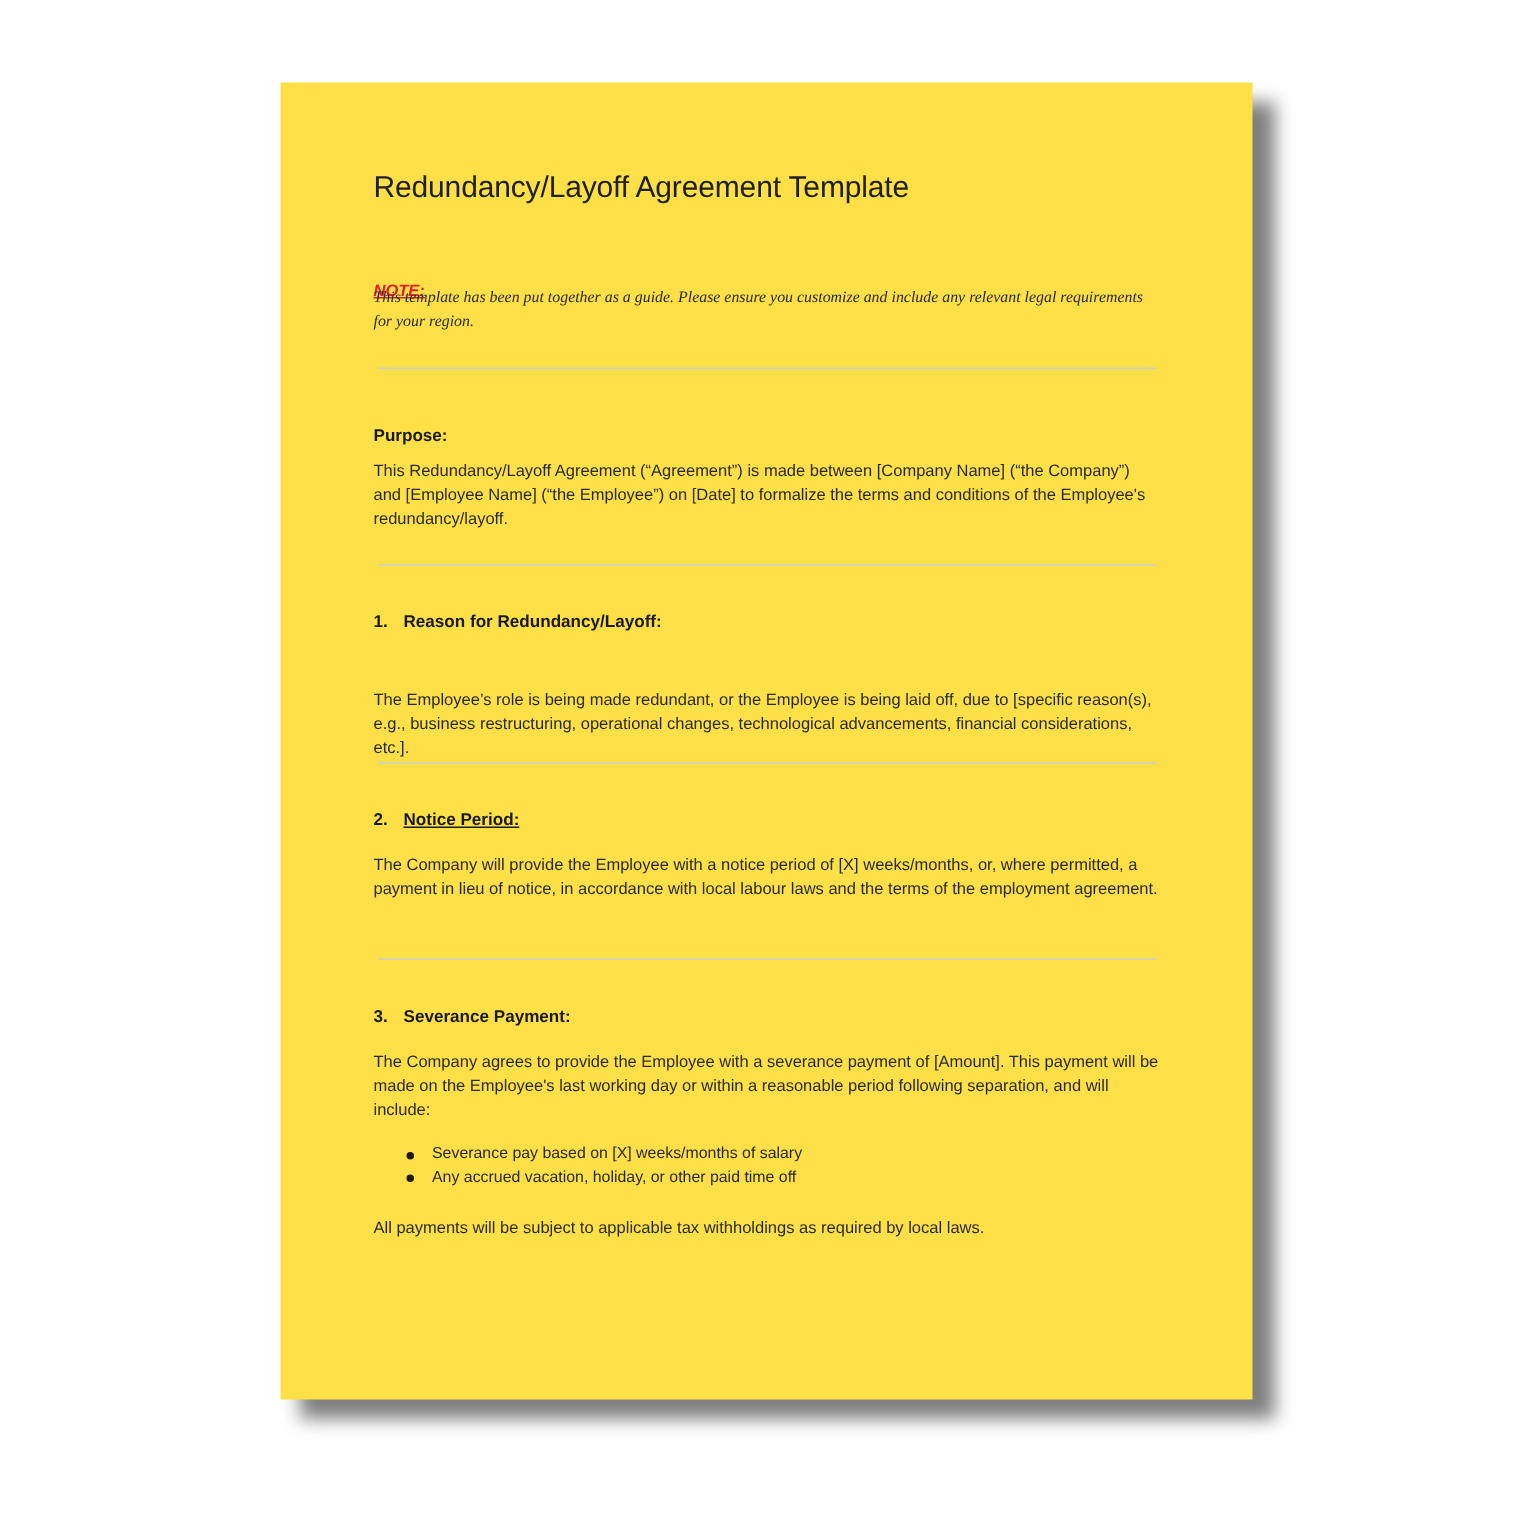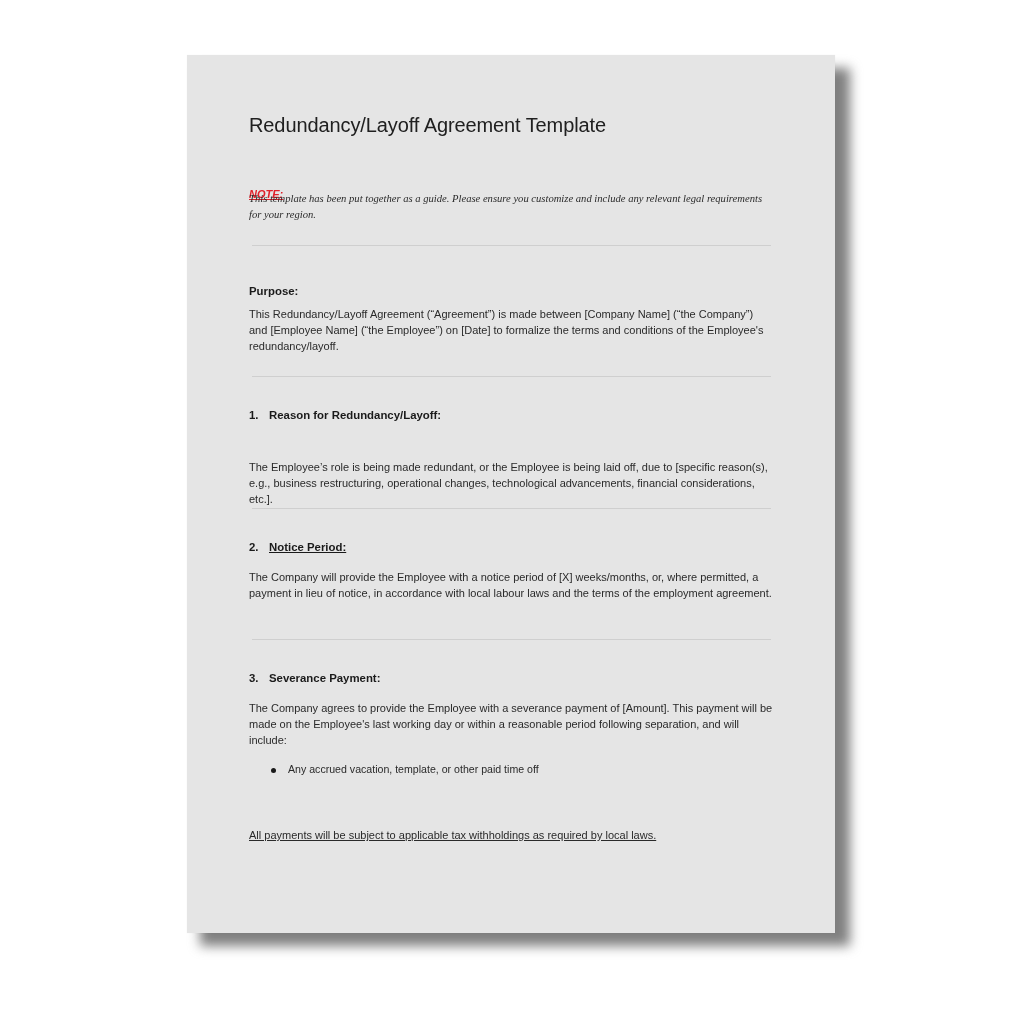--- a/index.html
+++ b/index.html
@@ -23,21 +23,21 @@
       height: 878px;
       background: #7f7f7f;
       filter: blur(6px);
     }
     .page {
       position: absolute;
       left: 187px;
       top: 55px;
       width: 648px;
       height: 878px;
-      background: #e5e5e5;
+      background: #fde047;
       box-shadow: 0 0 1px rgba(0,0,0,0.06);
     }
     .content {
       position: absolute;
       left: 62px;
       top: 0;
       width: 524px;
     }
     .doc-title {
       position: absolute;
@@ -157,20 +157,24 @@
     <div class="divider" style="top:584px;"></div>
 
     <div class="section-heading" style="top:617px;">
       <span class="num">3.</span><span>Severance Payment:</span>
     </div>
     <div class="para" style="top:645px;">The Company agrees to provide the Employee with a severance payment of [Amount]. This payment will be made on the Employee's last working day or within a reasonable period following separation, and will include:</div>
 
     <ul class="bullets" style="top:707px; width:524px;">
       <li>
         <span class="dot"></span>
-        <span>Any accrued vacation, template, or other paid time off</span>
+        <span>Severance pay based on [X] weeks/months of salary</span>
+      </li>
+      <li>
+        <span class="dot"></span>
+        <span>Any accrued vacation, holiday, or other paid time off</span>
       </li>
     </ul>
 
-    <div class="para" style="top:772px;text-decoration:underline;">All payments will be subject to applicable tax withholdings as required by local laws.</div>
+    <div class="para" style="top:756px;">All payments will be subject to applicable tax withholdings as required by local laws.</div>
 
   </div>
 </div>
 
 </body></html>

